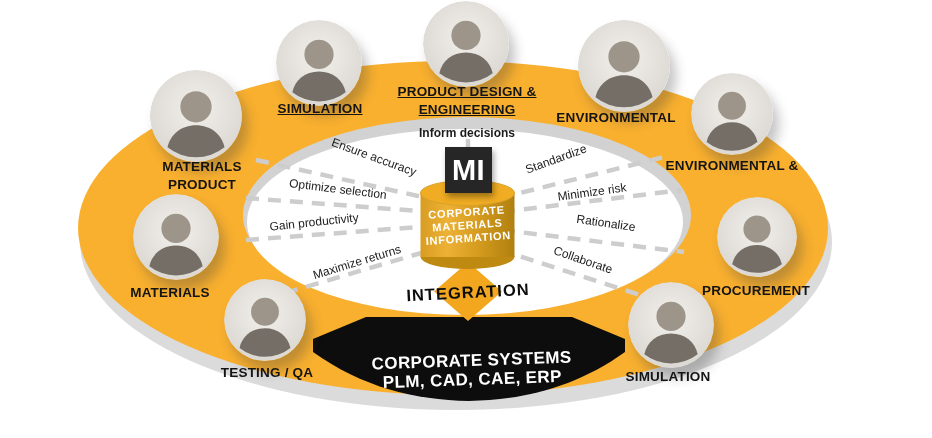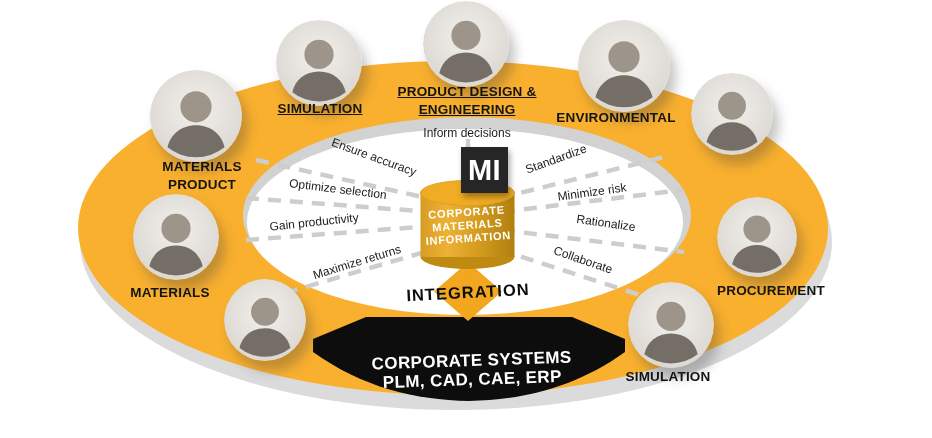--- a/index.html
+++ b/index.html
@@ -19,38 +19,37 @@
   .photo svg{display:block;width:100%;height:100%;}
   .spoke-label{
     position:absolute;width:150px;text-align:center;font-size:12px;color:#1c1c1c;
     z-index:4;white-space:nowrap;
   }
   .hub-square{
     position:absolute;left:445px;top:147px;width:47px;height:46px;background:#262626;
     color:#fff;display:flex;align-items:center;justify-content:center;
     font-weight:bold;font-size:29px;letter-spacing:.5px;z-index:8;
     box-shadow:2px 4px 6px rgba(0,0,0,.35);
-    margin-left:16px;
   }
   .hub-text{
     position:absolute;left:418px;top:206px;width:99px;z-index:8;text-align:center;
     color:#fff;font-weight:bold;font-size:11px;line-height:13px;letter-spacing:.8px;
     transform:rotate(-4deg);
   }
   .integration-label{
     position:absolute;left:368px;top:283px;width:200px;text-align:center;z-index:8;
     font-weight:bold;font-size:16.5px;color:#0d0d0d;letter-spacing:1px;
     transform:rotate(-3deg);
   }
   .systems-text{
     position:absolute;left:322px;top:351px;width:300px;text-align:center;z-index:8;
     color:#fff;font-weight:bold;font-size:17px;line-height:19px;letter-spacing:.4px;
     transform:rotate(-2deg);
   }
-  .inform{font-weight:normal;}
+  .inform{font-weight:bold;}
 </style>
 </head>
 <body>
 
 <div class="stage">
 
   <svg class="bg" width="932" height="438" viewBox="0 0 932 438">
     <defs>
       <linearGradient id="cylGrad" x1="0" y1="0" x2="1" y2="0">
         <stop offset="0" stop-color="#D79C22"></stop>
@@ -187,26 +186,30 @@
     <div>SIMULATION</div>
   </div>
   <div class="role-label" style="left:382px;top:83px;text-decoration:underline;">
     <div>PRODUCT DESIGN &amp;</div>
     <div>ENGINEERING</div>
   </div>
   <div class="role-label" style="left:531px;top:109px;">
     <div>ENVIRONMENTAL</div>
   </div>
   <div class="role-label" style="left:647px;top:157px;">
-  </div>
-  <div class="role-label" style="left:686px;top:282px;text-align:center;">
+    <div>ENVIRONMENTAL &amp;</div>
+  </div>
+  <div class="role-label" style="left:671px;top:282px;text-align:center;">
     <div>PROCUREMENT</div>
   </div>
   <div class="role-label" style="left:583px;top:368px;">
     <div>SIMULATION</div>
+  </div>
+  <div class="role-label" style="left:182px;top:364px;">
+    <div>TESTING / QA</div>
   </div>
   <div class="role-label" style="left:85px;top:284px;">
     <div>MATERIALS</div>
   </div>
 
   <div class="integration-label">INTEGRATION</div>
 
   <div class="systems-text">
     <div>CORPORATE SYSTEMS</div>
     <div>PLM, CAD, CAE, ERP</div>

